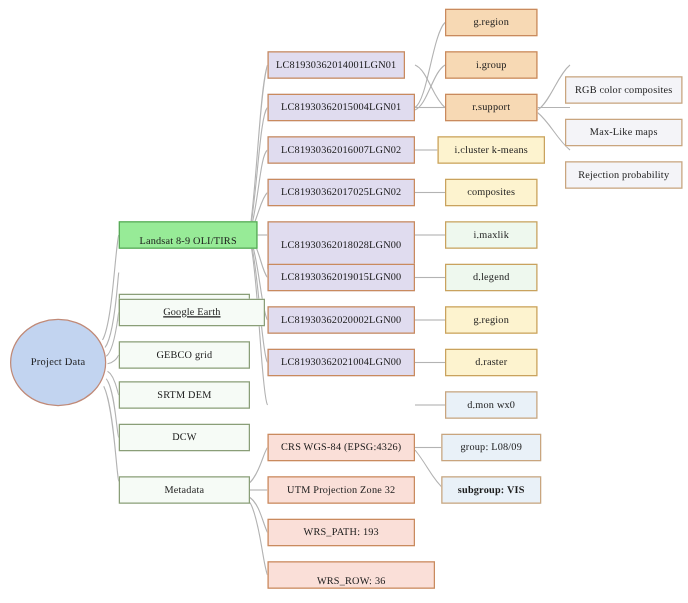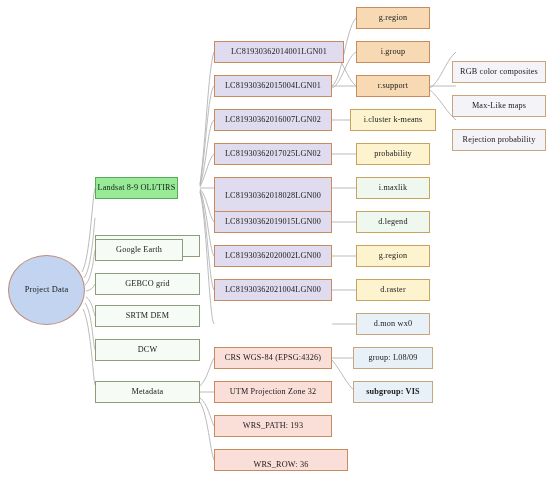--- a/index.html
+++ b/index.html
@@ -131,43 +131,43 @@
       <path d="M430,88 C 440,82 446,60 456,52"></path>
       <path d="M430,86 L 456,86"></path>
       <path d="M430,90 C 440,98 446,112 456,120"></path>
     </g>
   </svg>
 
   <div class="node root" style="left:8px; top:255px; width:77px; height:70px;">
     <span>Project Data</span>
   </div>
 
-  <div class="node source-hl" style="left:95px; top:177px; width:83px; height:22px;">
+  <div class="node source-hl" style="left:95px; top:177px; width:111px; height:22px;align-items:flex-end;">
     <span>Landsat 8-9 OLI/TIRS</span>
   </div>
   <div class="node source" style="left:95px; top:207px; width:105px; height:22px;margin-top:28px;">
     <span>Google Maps</span>
   </div>
-  <div class="node source" style="left:95px; top:239px; width:88px; height:22px;">
+  <div class="node source" style="left:95px; top:239px; width:117px; height:22px;text-decoration:underline;">
     <span>Google Earth</span>
   </div>
   <div class="node source" style="left:95px; top:273px; width:105px; height:22px;">
     <span>GEBCO grid</span>
   </div>
   <div class="node source" style="left:95px; top:305px; width:105px; height:22px;">
     <span>SRTM DEM</span>
   </div>
   <div class="node source" style="left:95px; top:339px; width:105px; height:22px;">
     <span>DCW</span>
   </div>
   <div class="node source" style="left:95px; top:381px; width:105px; height:22px;">
     <span>Metadata</span>
   </div>
 
-  <div class="node scene" style="left:214px; top:41px; width:130px; height:22px;">
+  <div class="node scene" style="left:214px; top:41px; width:110px; height:22px;">
     <span>LC81930362014001LGN01</span>
   </div>
   <div class="node scene" style="left:214px; top:75px; width:118px; height:22px;">
     <span>LC81930362015004LGN01</span>
   </div>
   <div class="node scene" style="left:214px; top:109px; width:118px; height:22px;">
     <span>LC81930362016007LGN02</span>
   </div>
   <div class="node scene" style="left:214px; top:143px; width:118px; height:22px;">
     <span>LC81930362017025LGN02</span>
@@ -204,21 +204,21 @@
   <div class="node cmd-orange" style="left:356px; top:41px; width:74px; height:22px;">
     <span>i.group</span>
   </div>
   <div class="node cmd-orange" style="left:356px; top:75px; width:74px; height:22px;">
     <span>r.support</span>
   </div>
   <div class="node cmd-yellow" style="left:350px; top:109px; width:86px; height:22px;">
     <span>i.cluster k-means</span>
   </div>
   <div class="node cmd-yellow" style="left:356px; top:143px; width:74px; height:22px;">
-    <span>probability</span>
+    <span>composites</span>
   </div>
   <div class="node cmd-green" style="left:356px; top:177px; width:74px; height:22px;">
     <span>i.maxlik</span>
   </div>
   <div class="node cmd-green" style="left:356px; top:211px; width:74px; height:22px;">
     <span>d.legend</span>
   </div>
   <div class="node cmd-yellow" style="left:356px; top:245px; width:74px; height:22px;">
     <span>g.region</span>
   </div>

